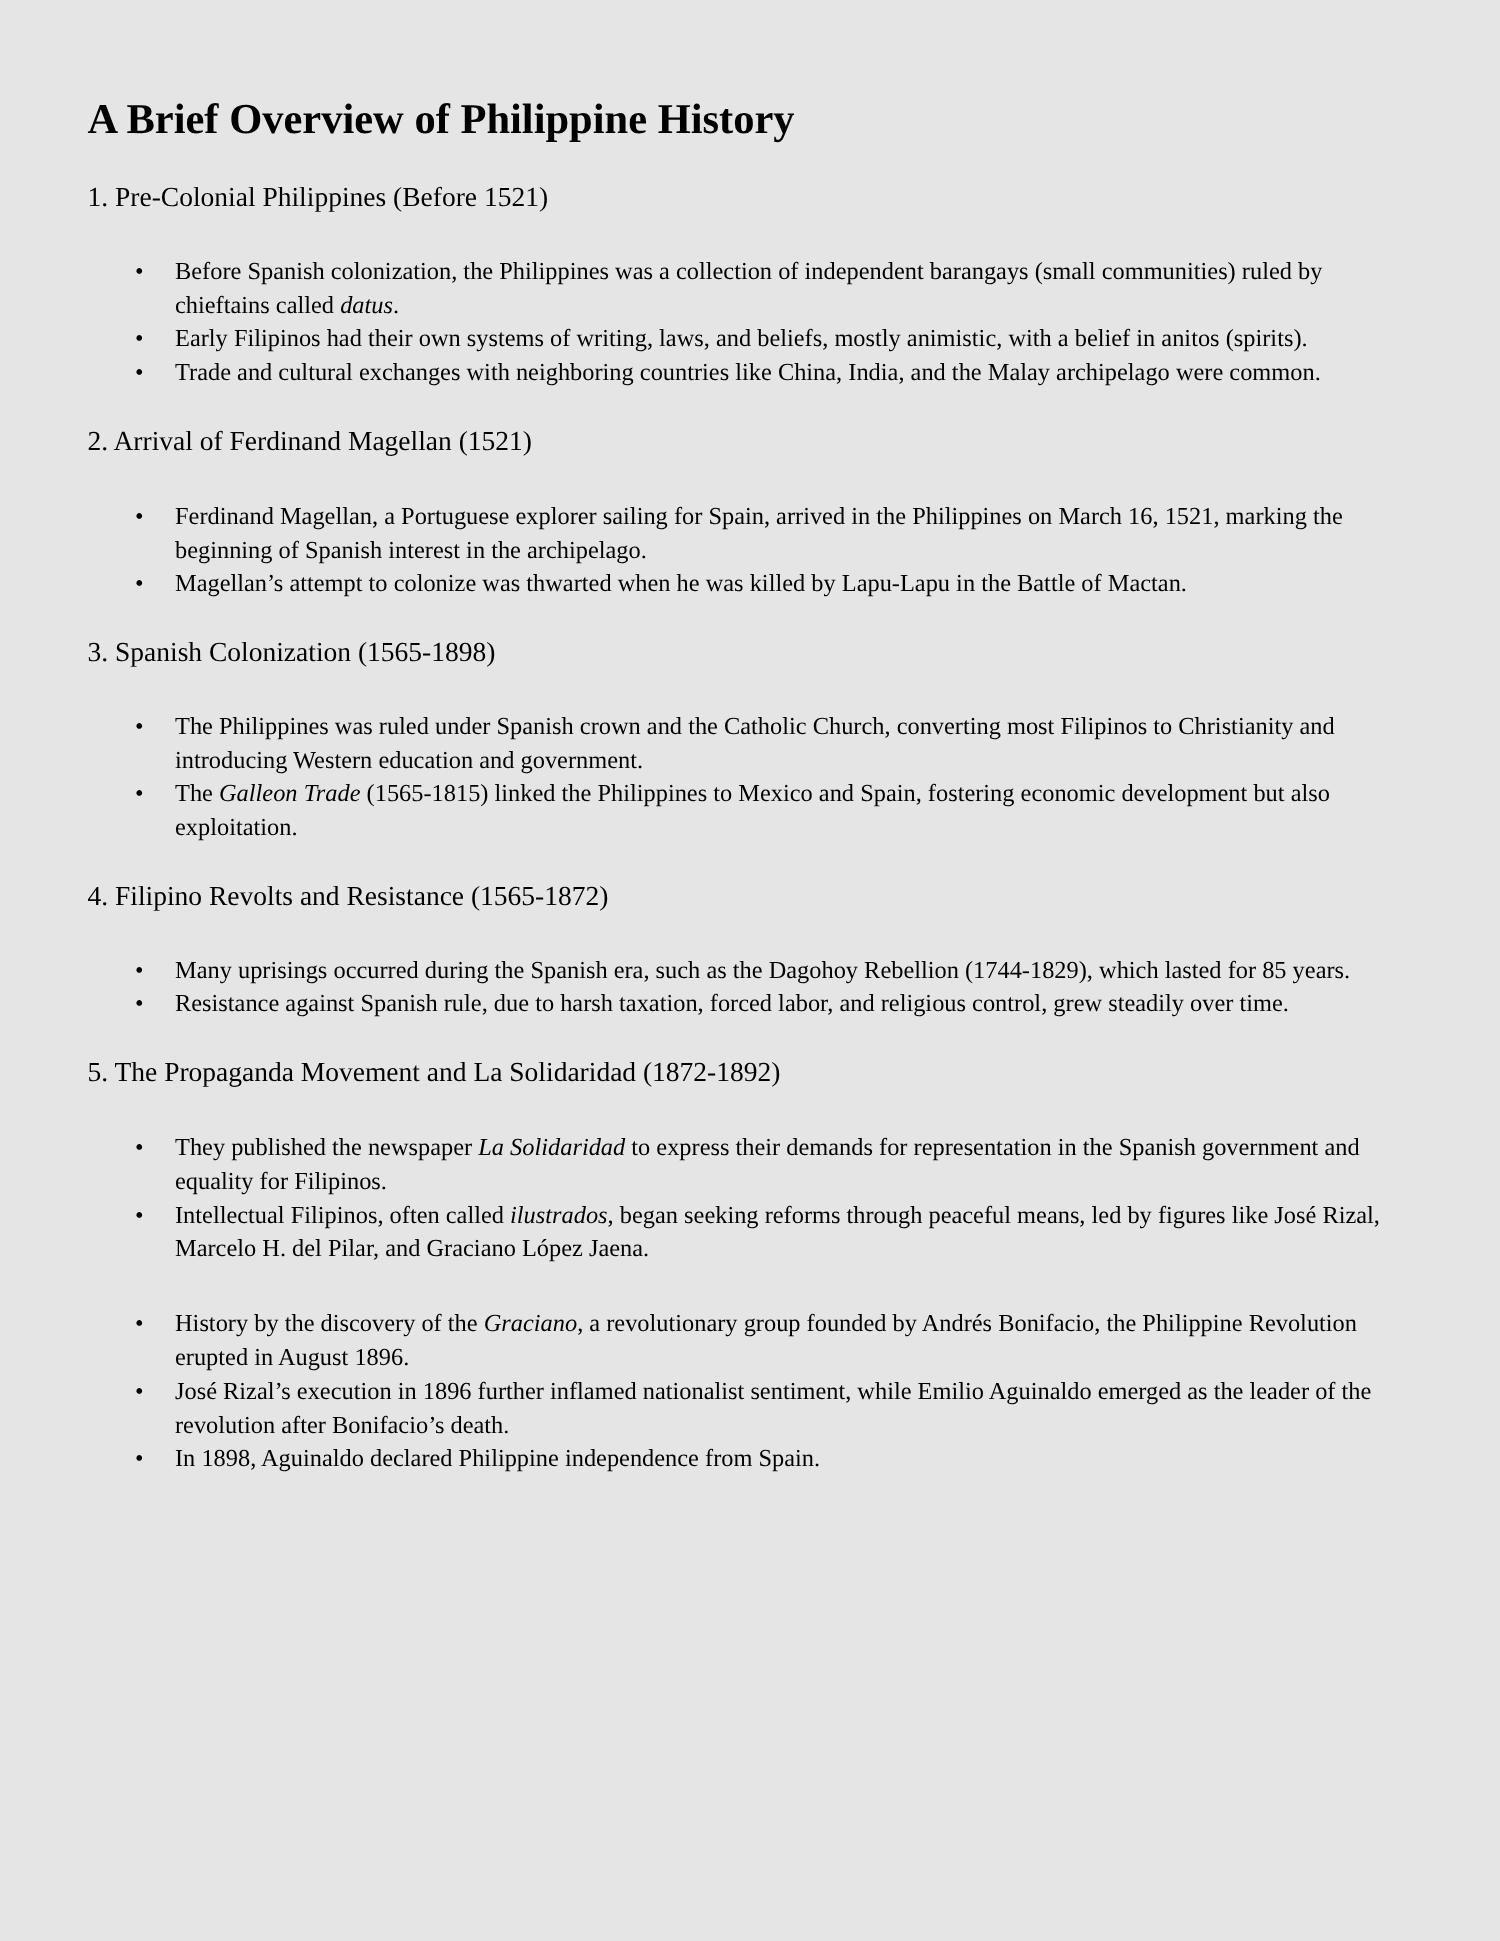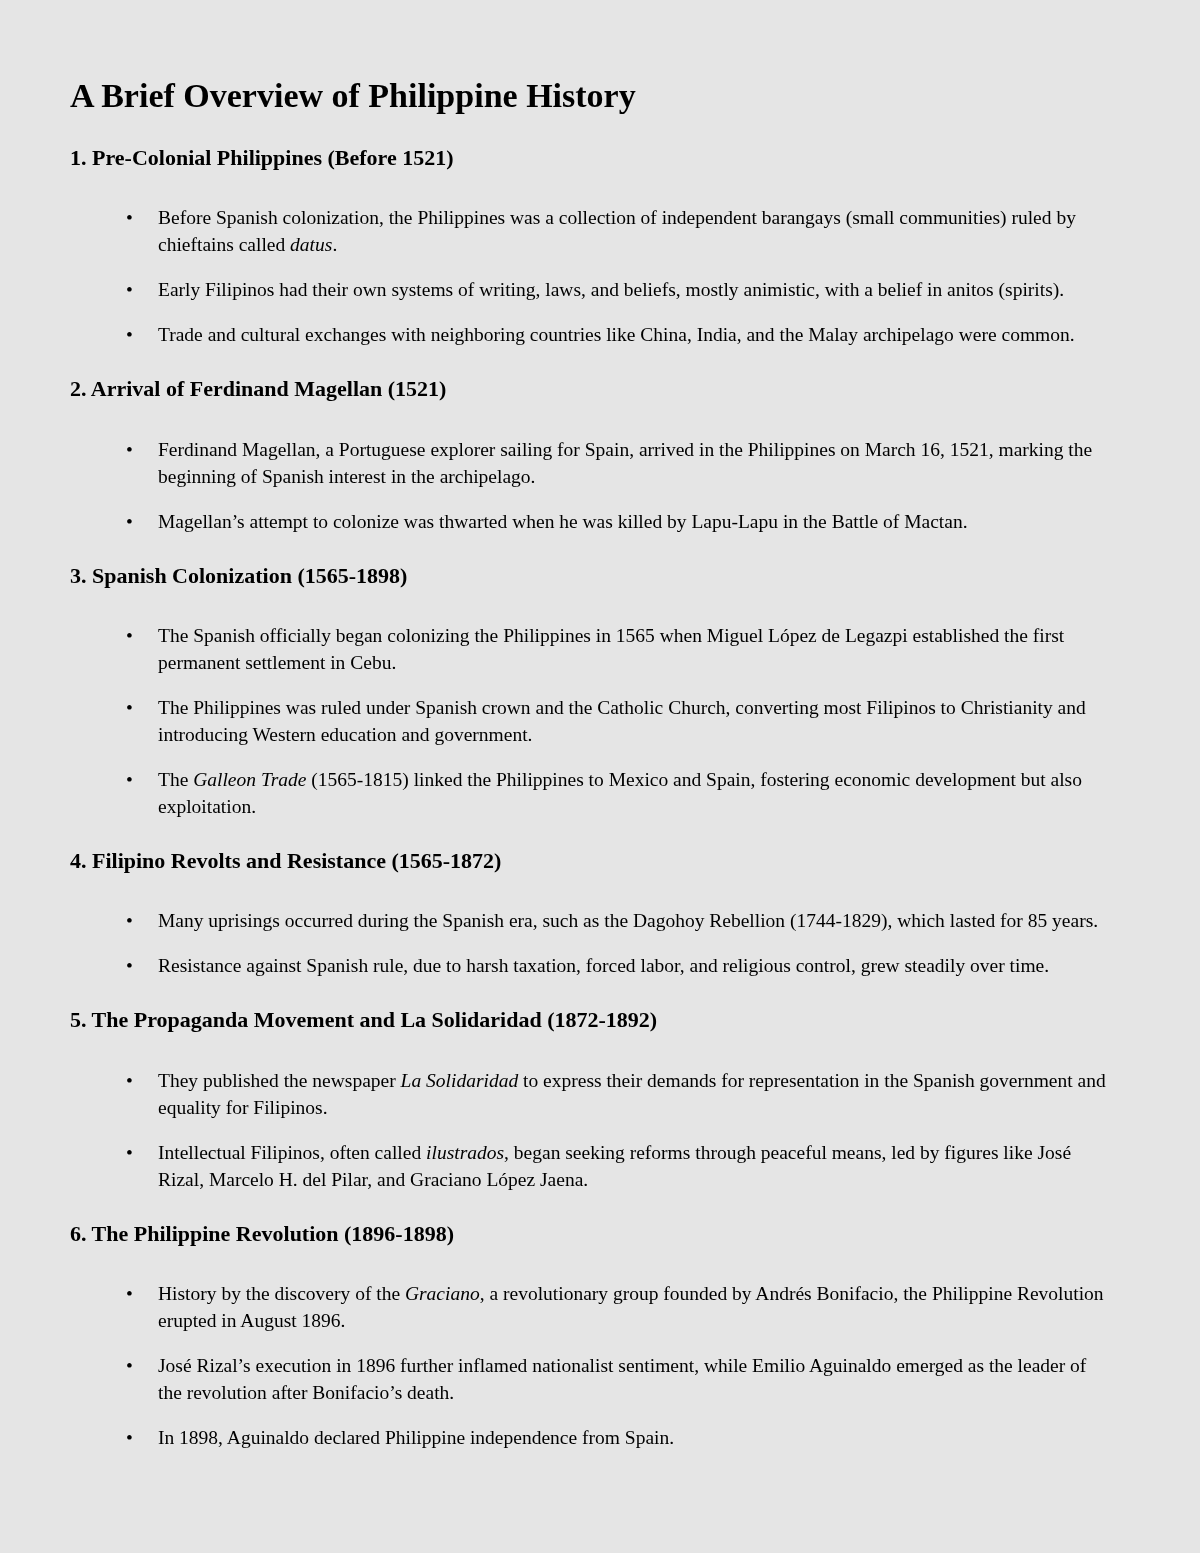--- a/index.html
+++ b/index.html
@@ -17,34 +17,34 @@
     font-family: "Liberation Serif", "DejaVu Serif", serif;
   }
   h1.doc-title {
     font-size: 34px;
     font-weight: bold;
     line-height: 1.2;
     margin: 36px 0 14px 0;
   }
   h2.section-heading {
     font-size: 22px;
-    font-weight: bold;
+    font-weight: normal;
     line-height: 1.2;
     margin: 28px 0 0 0;
   }
   ul.bullet-list {
     list-style: none;
     margin: 33px 0 24px 0;
     padding: 0 0 0 70px;
     font-size: 19.5px;
     line-height: 27px;
   }
   ul.bullet-list li {
     position: relative;
-    margin: 18px;
+    margin: 0;
     padding: 0;
   }
   ul.bullet-list li::before {
     content: "\2022";
     position: absolute;
     left: -32px;
     top: 0;
     font-size: 19.5px;
     line-height: 27px;
   }
@@ -69,41 +69,39 @@
       <section>
         <h2 class="section-heading">2. Arrival of Ferdinand Magellan (1521)</h2>
         <ul class="bullet-list">
           <li><span>Ferdinand Magellan, a Portuguese explorer sailing for Spain, arrived in the Philippines on March 16, 1521, marking the beginning of Spanish interest in the archipelago.</span></li>
           <li><span>Magellan’s attempt to colonize was thwarted when he was killed by Lapu-Lapu in the Battle of Mactan.</span></li>
         </ul>
       </section>
       <section>
         <h2 class="section-heading">3. Spanish Colonization (1565-1898)</h2>
         <ul class="bullet-list">
-          <li><span>The Spanish officially began colonizing the Philippines in 1565 when Miguel López de Legazpi established the first permanent settlement in Cebu.</span></li>
           <li><span>The Philippines was ruled under Spanish crown and the Catholic Church, converting most Filipinos to Christianity and introducing Western education and government.</span></li>
           <li><span>The </span><span class="italic">Galleon Trade</span><span> (1565-1815) linked the Philippines to Mexico and Spain, fostering economic development but also exploitation.</span></li>
         </ul>
       </section>
       <section>
         <h2 class="section-heading">4. Filipino Revolts and Resistance (1565-1872)</h2>
         <ul class="bullet-list">
           <li><span>Many uprisings occurred during the Spanish era, such as the Dagohoy Rebellion (1744-1829), which lasted for 85 years.</span></li>
           <li><span>Resistance against Spanish rule, due to harsh taxation, forced labor, and religious control, grew steadily over time.</span></li>
         </ul>
       </section>
       <section>
         <h2 class="section-heading">5. The Propaganda Movement and La Solidaridad (1872-1892)</h2>
         <ul class="bullet-list">
           <li><span>They published the newspaper </span><span class="italic">La Solidaridad</span><span> to express their demands for representation in the Spanish government and equality for Filipinos.</span></li>
           <li><span>Intellectual Filipinos, often called </span><span class="italic">ilustrados</span><span>, began seeking reforms through peaceful means, led by figures like José Rizal, Marcelo H. del Pilar, and Graciano López Jaena.</span></li>
         </ul>
       </section>
       <section>
-        <h2 class="section-heading">6. The Philippine Revolution (1896-1898)</h2>
         <ul class="bullet-list">
           <li><span>History by the discovery of the </span><span class="italic">Graciano</span><span>, a revolutionary group founded by Andrés Bonifacio, the Philippine Revolution erupted in August 1896.</span></li>
           <li><span>José Rizal’s execution in 1896 further inflamed nationalist sentiment, while Emilio Aguinaldo emerged as the leader of the revolution after Bonifacio’s death.</span></li>
           <li><span>In 1898, Aguinaldo declared Philippine independence from Spain.</span></li>
         </ul>
       </section>
     </div>
 </main>
 
 </body></html>

